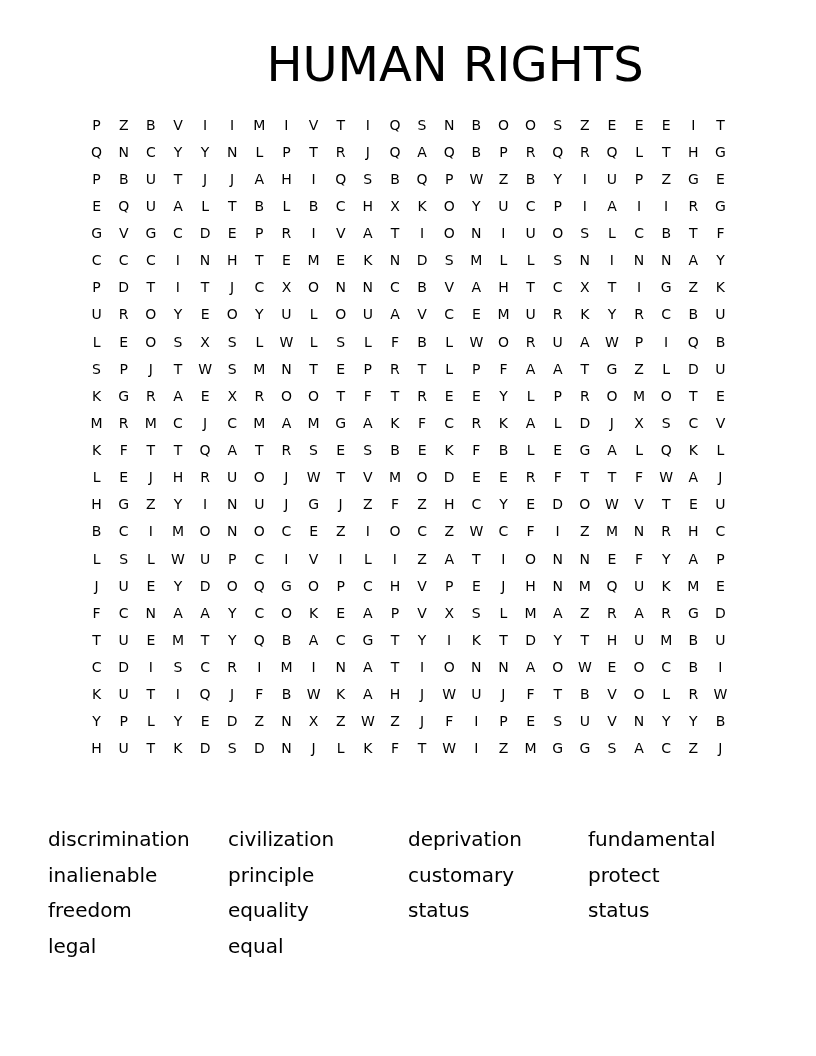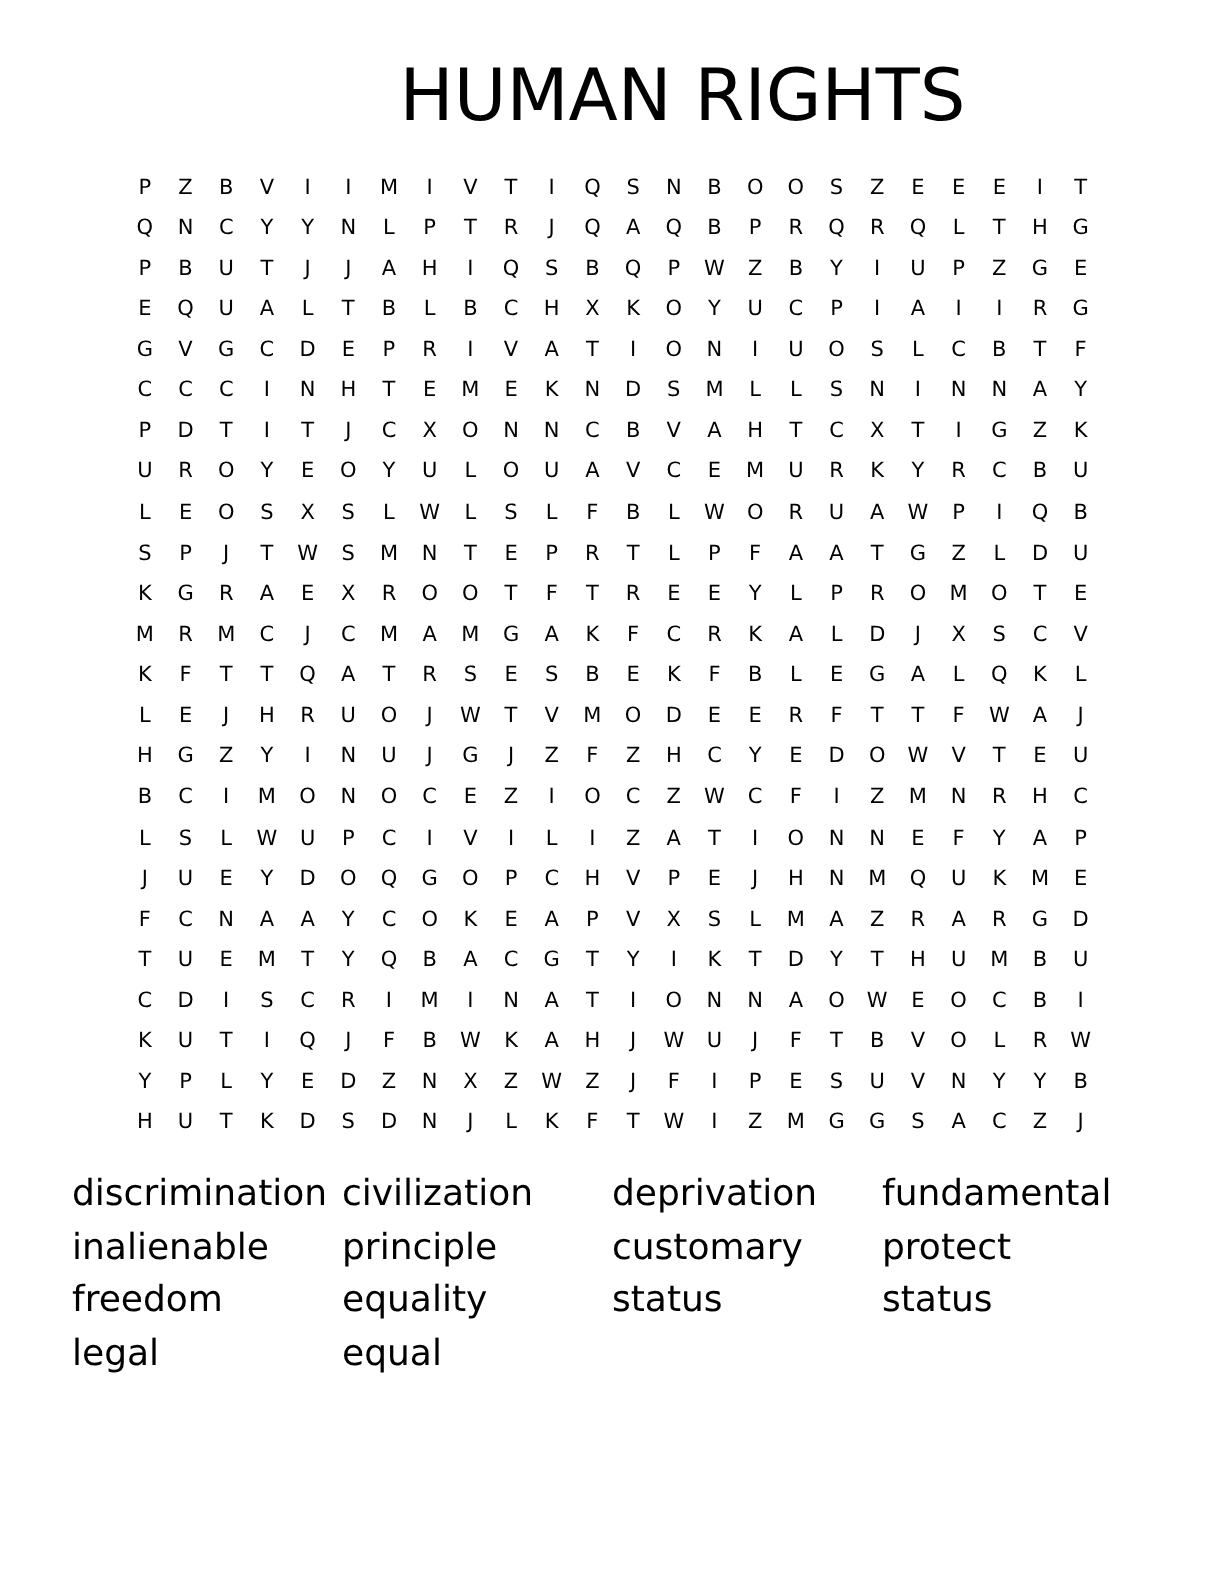--- a/index.html
+++ b/index.html
@@ -6,21 +6,21 @@
   body { width: 816px; height: 1056px; position: relative; overflow: hidden;
          font-family: "DejaVu Sans", "Liberation Sans", sans-serif; color: #000; }
   .title { position: absolute; left: 0; top: 32px; width: 816px; text-align: center;
            font-size: 48px; line-height: 64px; font-weight: normal; letter-spacing: 0px; padding-left: 47px; }
   .grid { position: absolute; left: 83px; top: 111px; display: grid;
           grid-template-columns: repeat(24, 27.13px); grid-auto-rows: 27.13px; }
   .cell { display: flex; align-items: center; justify-content: center;
           font-size: 14px; line-height: 1; }
   .words { position: absolute; left: 48px; top: 778px; display: grid;
            grid-template-columns: 180px 180px 180px 180px; grid-auto-rows: 35.6px; }
-  .word { font-size: 24px; line-height: 35.6px; white-space: nowrap; }
+  .word { font-size: 20px; line-height: 35.6px; white-space: nowrap; margin-top: 44px; }
 </style>
 </head>
 <body>
 
 <div class="title">HUMAN RIGHTS</div>
 
 <div class="grid" id="grid">
     <div class="cell">P</div>
     <div class="cell">Z</div>
     <div class="cell">B</div>

